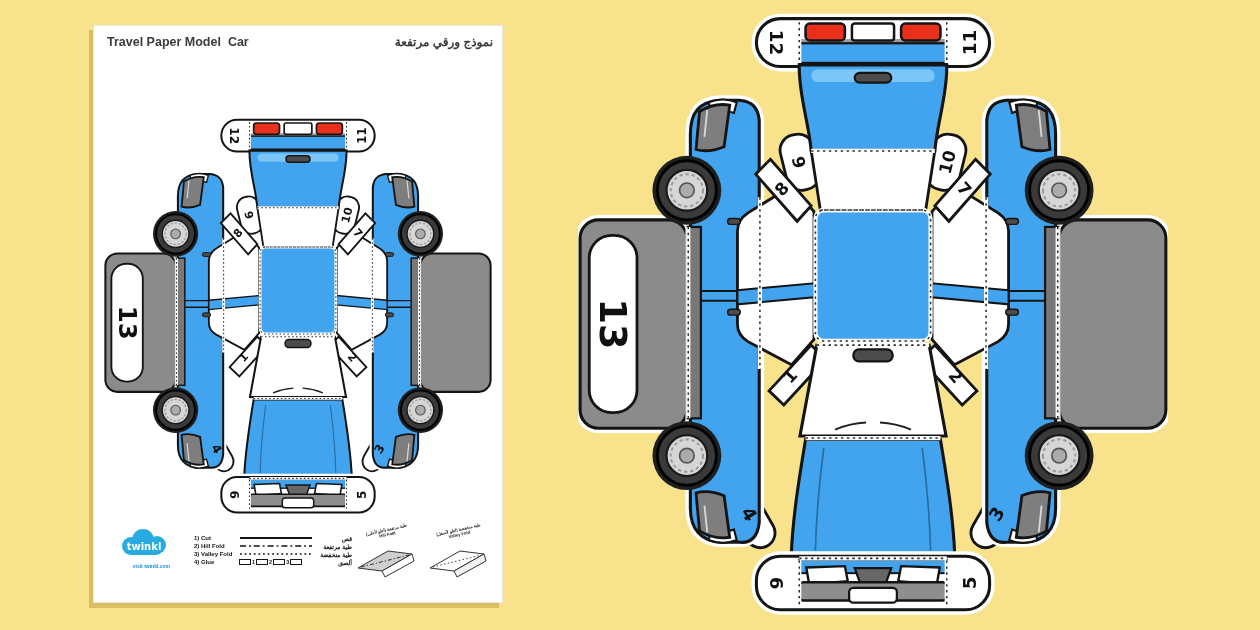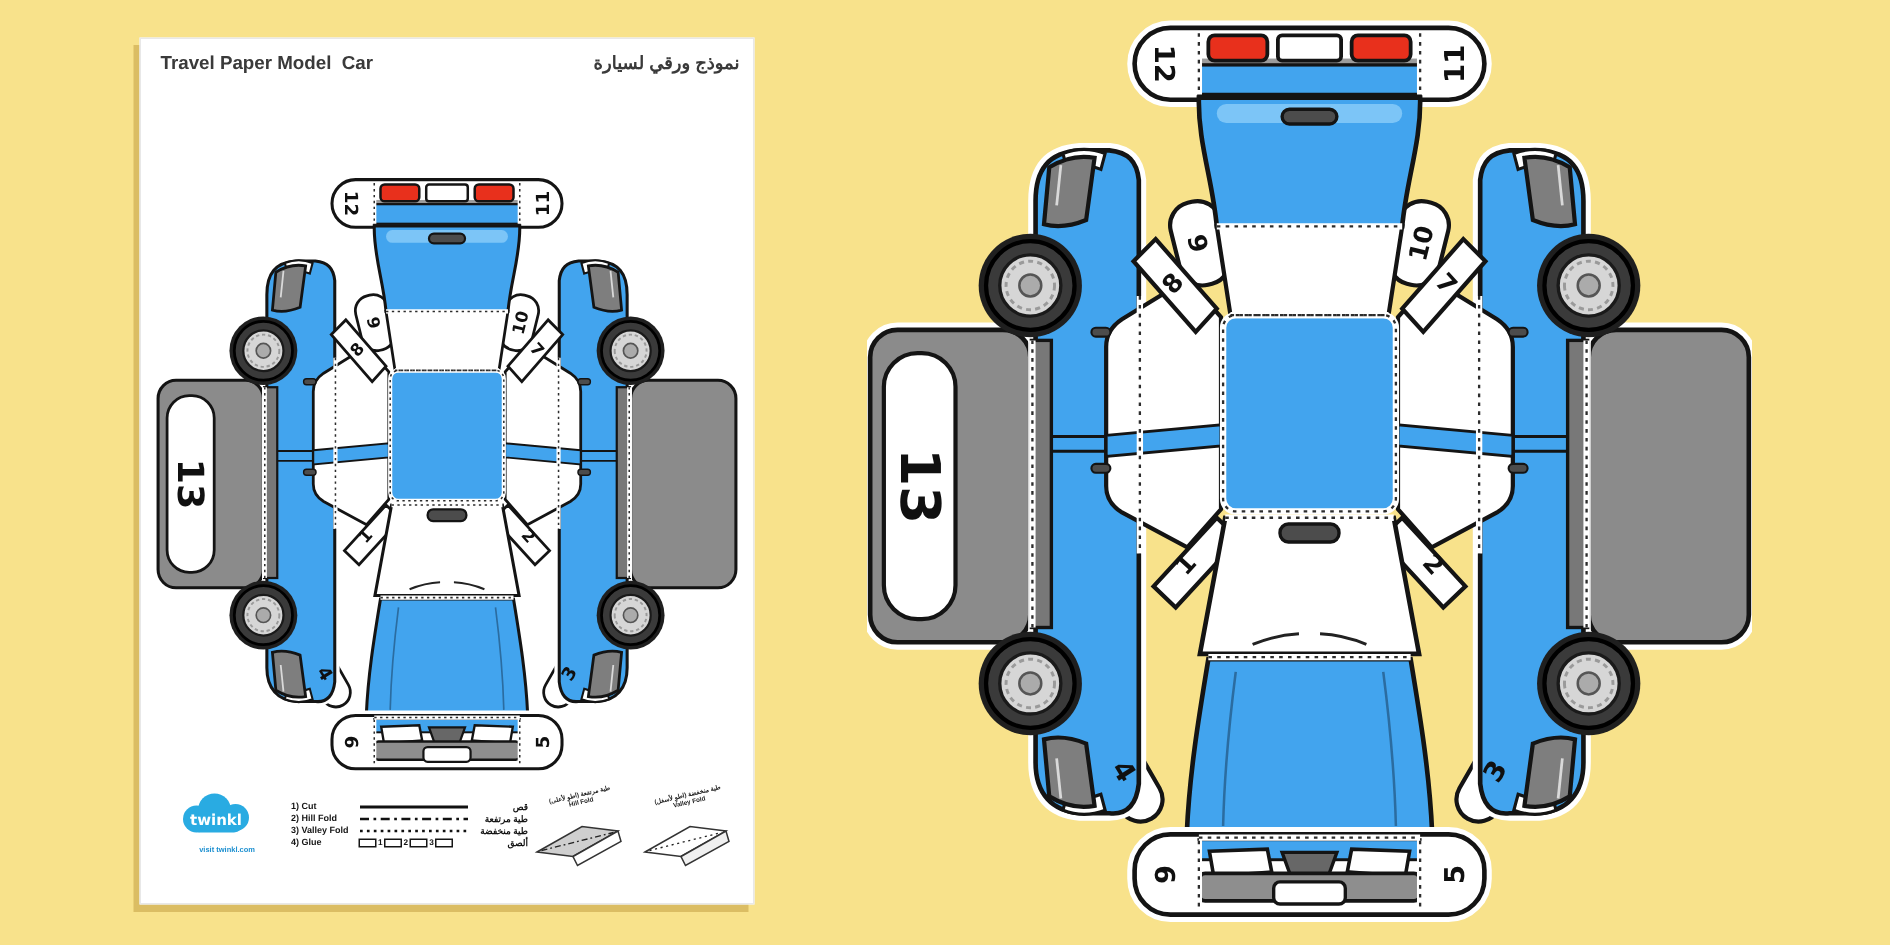--- a/index.html
+++ b/index.html
@@ -155,21 +155,21 @@
         <text transform="translate(141 405) rotate(90)" dy=".35em" font-size="13">6</text>
         <text transform="translate(279 405) rotate(-90)" dy=".35em" font-size="13">5</text>
         <text transform="translate(25 221) rotate(90)" dy=".35em" font-size="26">13</text>
       </g>
     </symbol>
   </svg>
 
   <div class="page">
     <div class="page-header">
       <div class="title-en">Travel Paper Model  Car</div>
-      <div class="title-ar">نموذج ورقي لسيارة</div>
+      <div class="title-ar">نموذج ورقي مرتفعة</div>
     </div>
 
     <svg class="net-small" viewBox="0 0 420 432" preserveAspectRatio="none">
       <use href="#car-net" width="420" height="432"></use>
     </svg>
 
     <div class="page-footer">
       <div class="twinkl">
         <svg width="52" height="30" viewBox="0 0 52 30">
           <circle cx="13" cy="18" r="9" fill="#29abe2"></circle>

